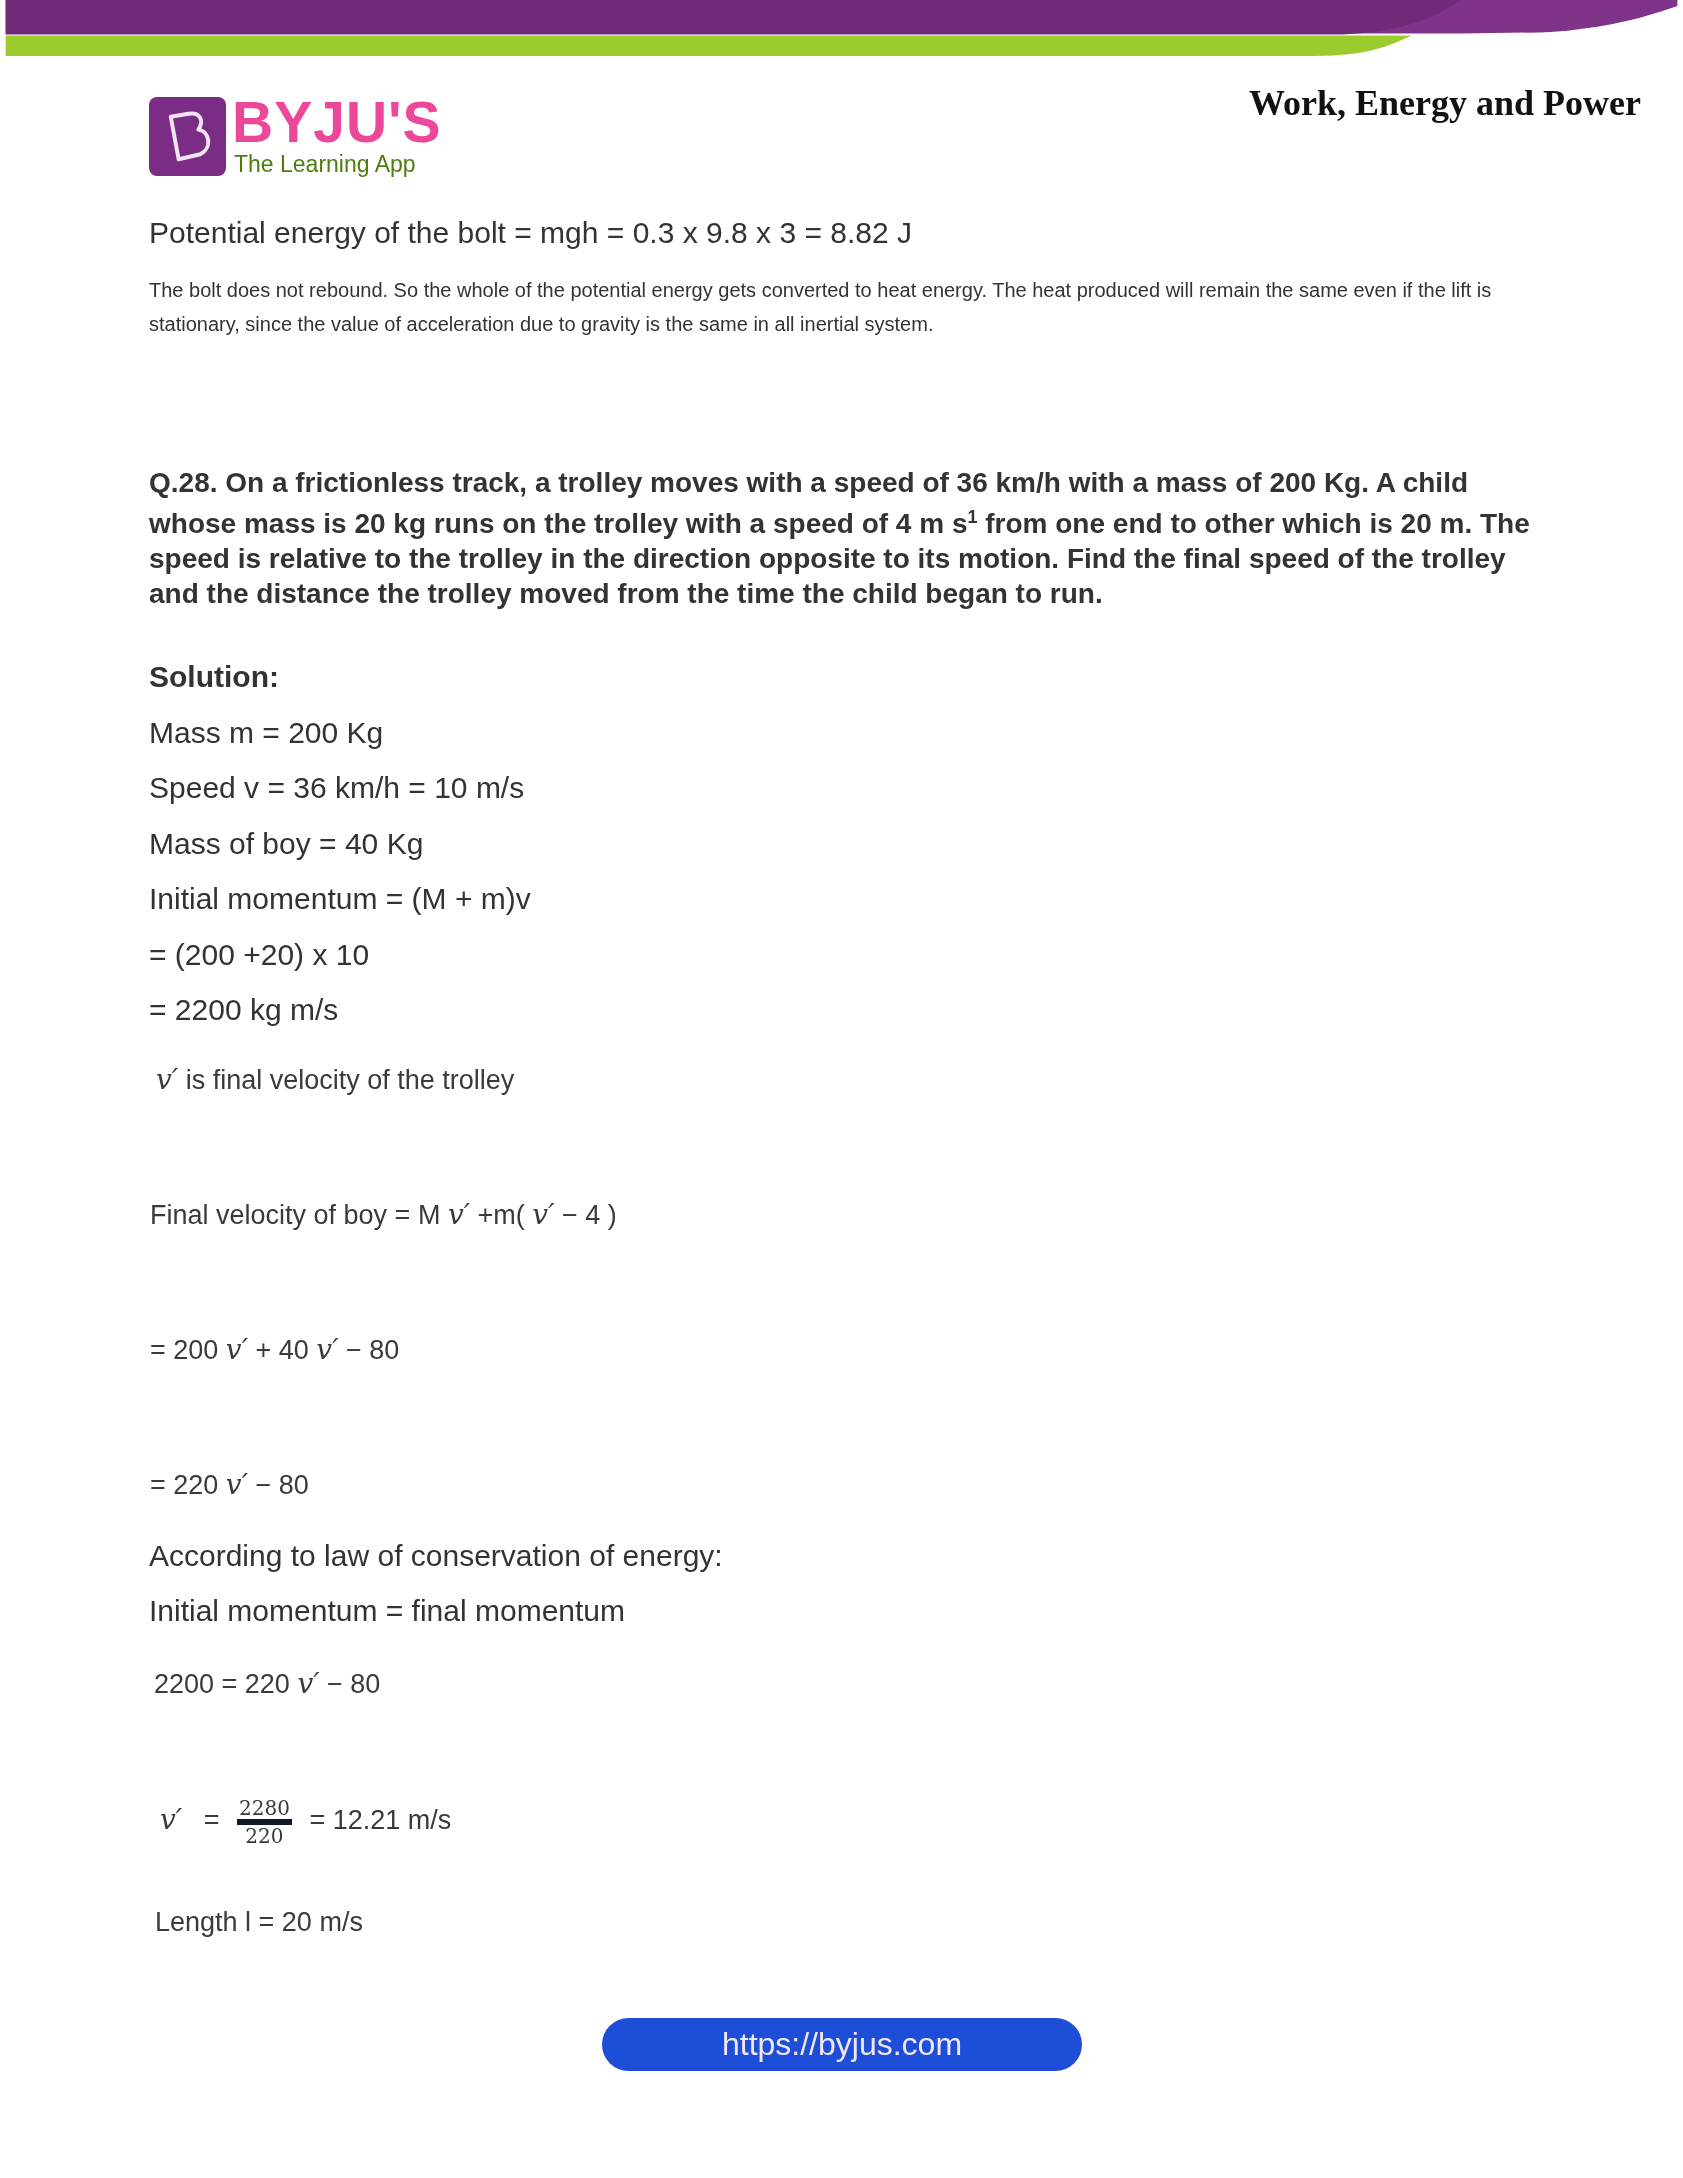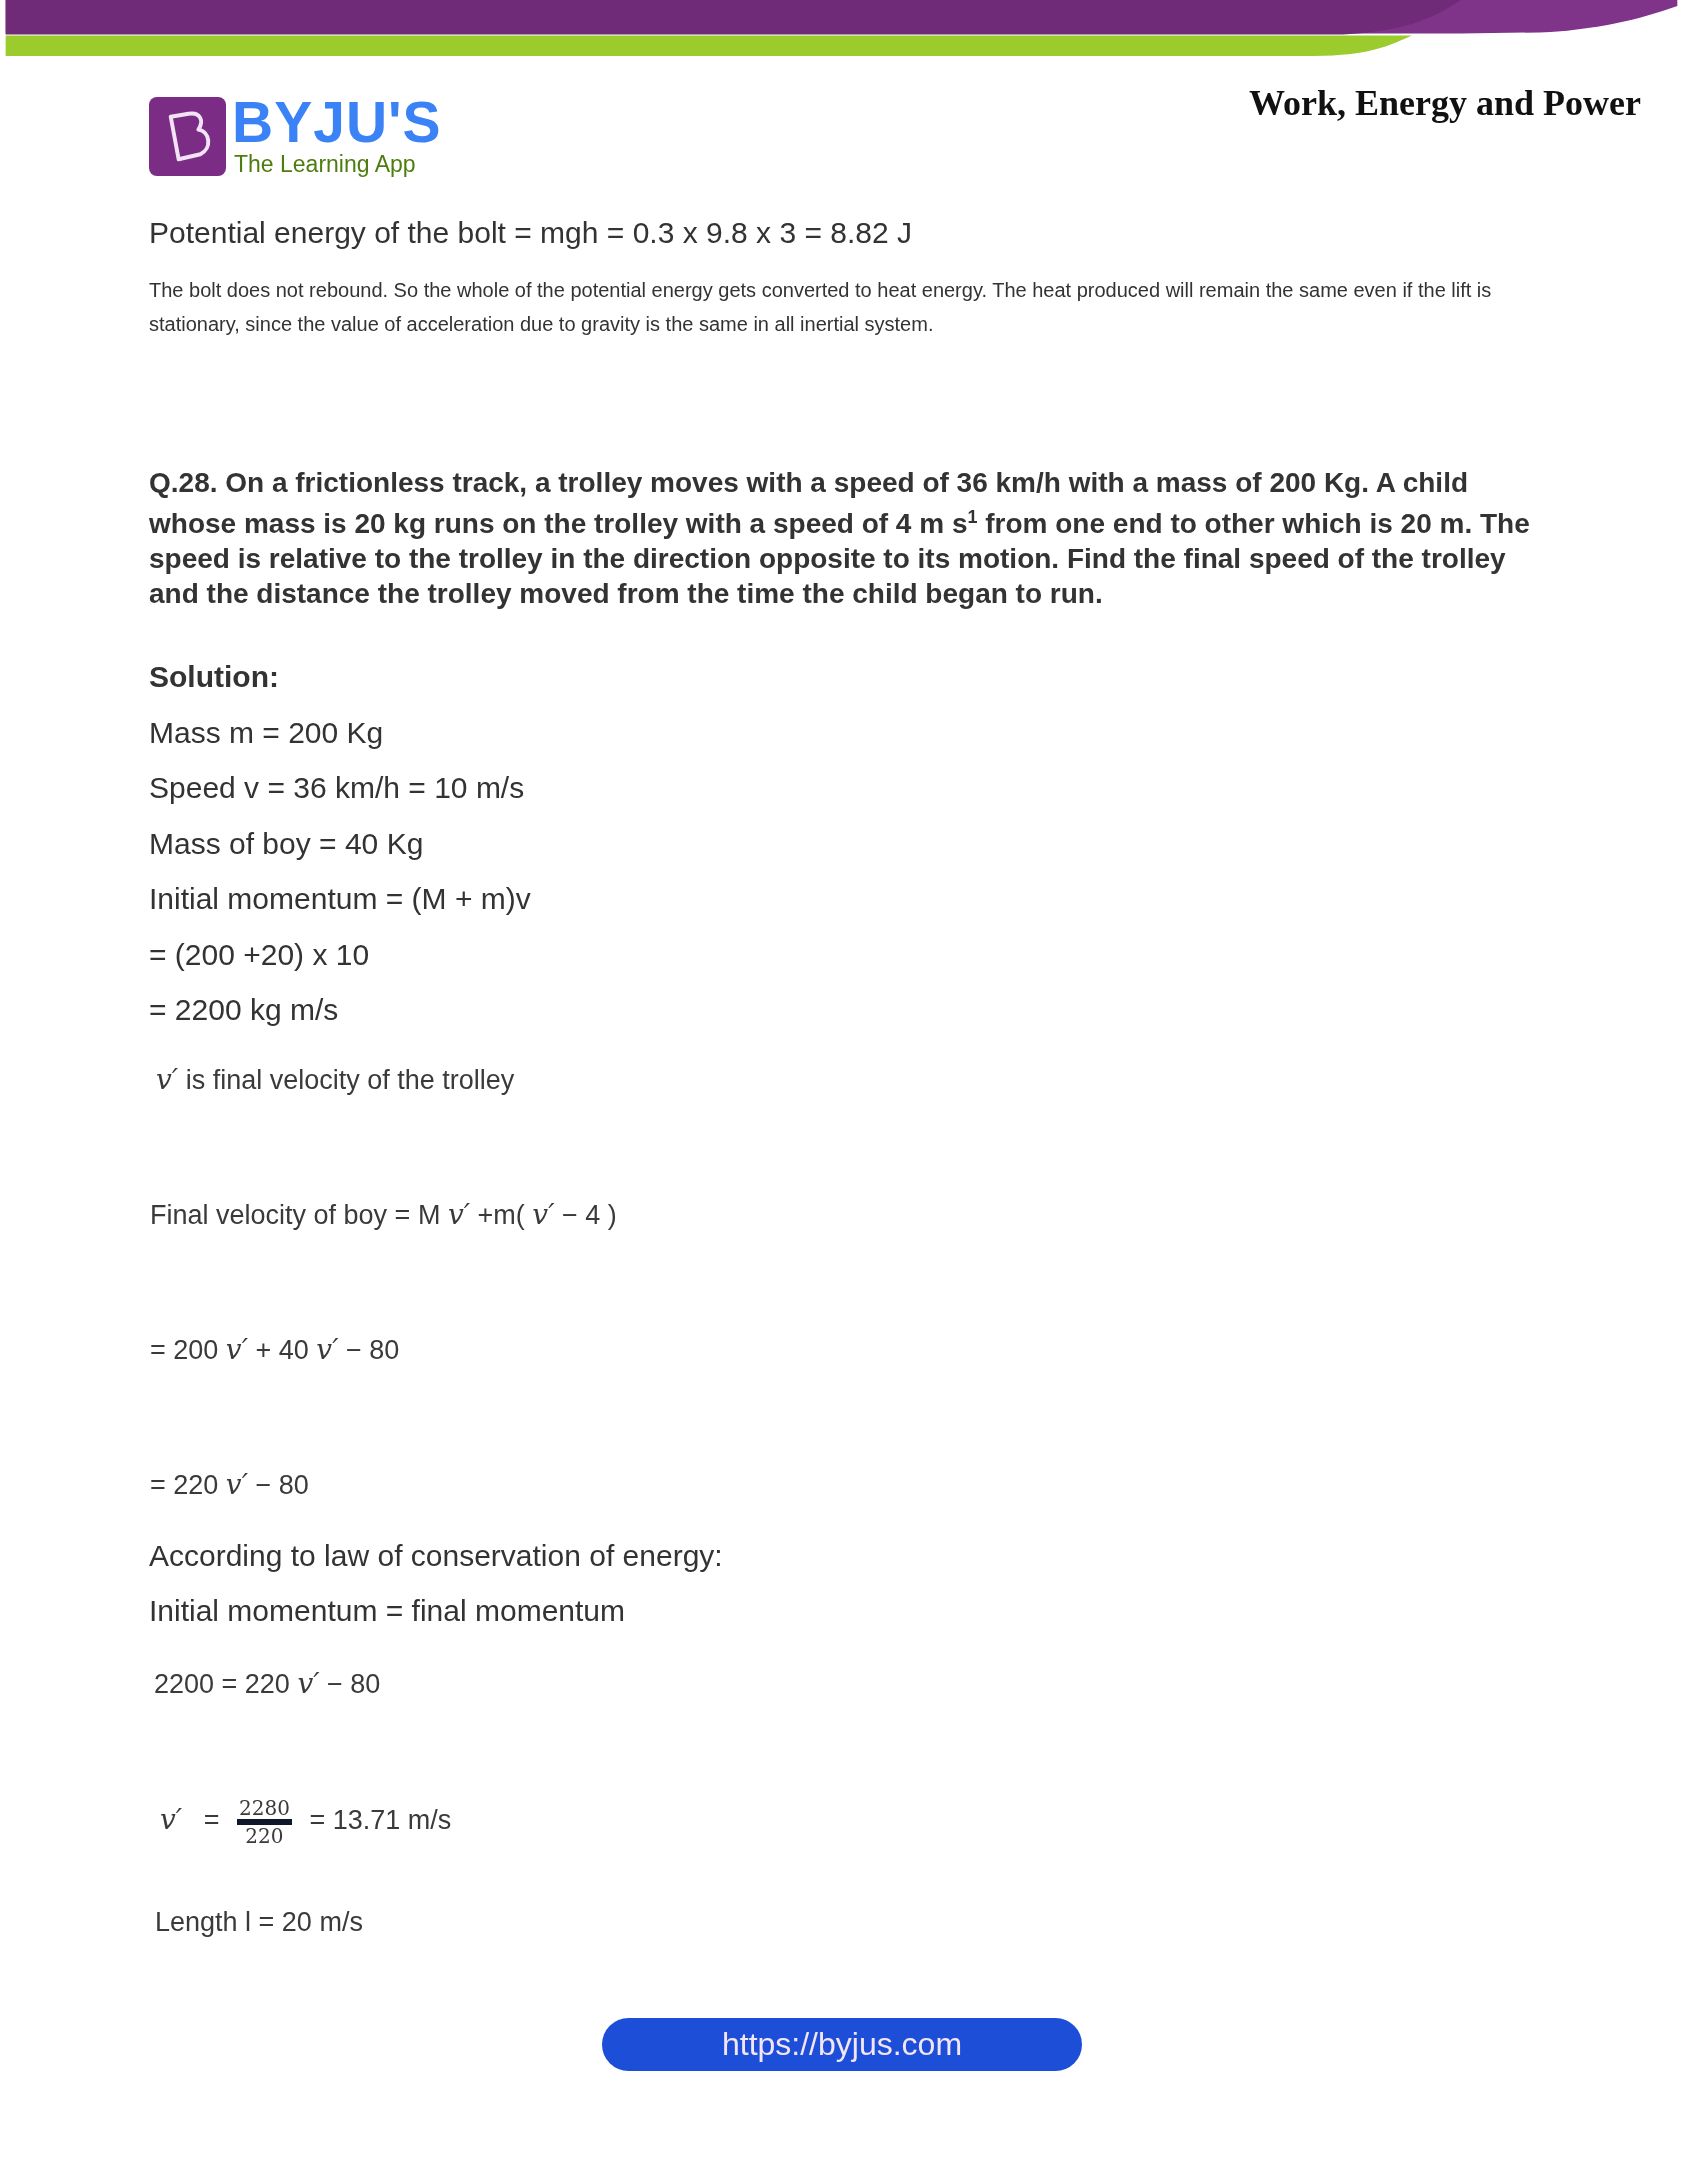--- a/index.html
+++ b/index.html
@@ -52,21 +52,21 @@
 </svg>
 
 <div class="logo">
   <div class="logo-box">
     <svg width="77" height="79" viewBox="0 0 78 80">
       <rect x="0" y="0" width="78" height="80" rx="8" fill="#7b2d86"></rect>
       <path d="M22 20 L40 17 C52 15 56 24 50 33 C62 35 64 52 52 58 L30 63 Z" fill="none" stroke="#f3e4f5" stroke-width="4" stroke-linejoin="round"></path>
     </svg>
   </div>
   <div class="logo-text">
-    <div class="logo-brand" style="color:#3b82f6;text-align:center;">BYJU'S</div>
+    <div class="logo-brand" style="color:#ec4899;text-align:center;">BYJU'S</div>
     <div class="logo-tag">The Learning App</div>
   </div>
 </div>
 
 <div class="doc-title">
   <div>Work, Energy and Power</div>
 </div>
 
 <div class="txt" style="top:214px;">Potential energy of the bolt = mgh = 0.3 x 9.8 x 3 = 8.82 J</div>
 
@@ -108,19 +108,19 @@
   <span>2200 = 220 </span><span class="var">v′</span><span>  − 80</span>
 </div>
 
 <div class="eq" style="top:1797px; left:160px;">
   <span class="var">v′</span>
   <span style="margin-left:14px;">=</span>
   <span class="frac">
     <span class="num">2280</span>
     <span class="den">220</span>
   </span>
-  <span>= 13.71 m/s</span>
+  <span>= 12.21 m/s</span>
 </div>
 
 <div class="eq" style="top:1905px; left:155px;">Length l = 20 m/s</div>
 
 <a class="footer-pill" style="background:#1d4ed8;">https://byjus.com</a>
 
 
 </body></html>

